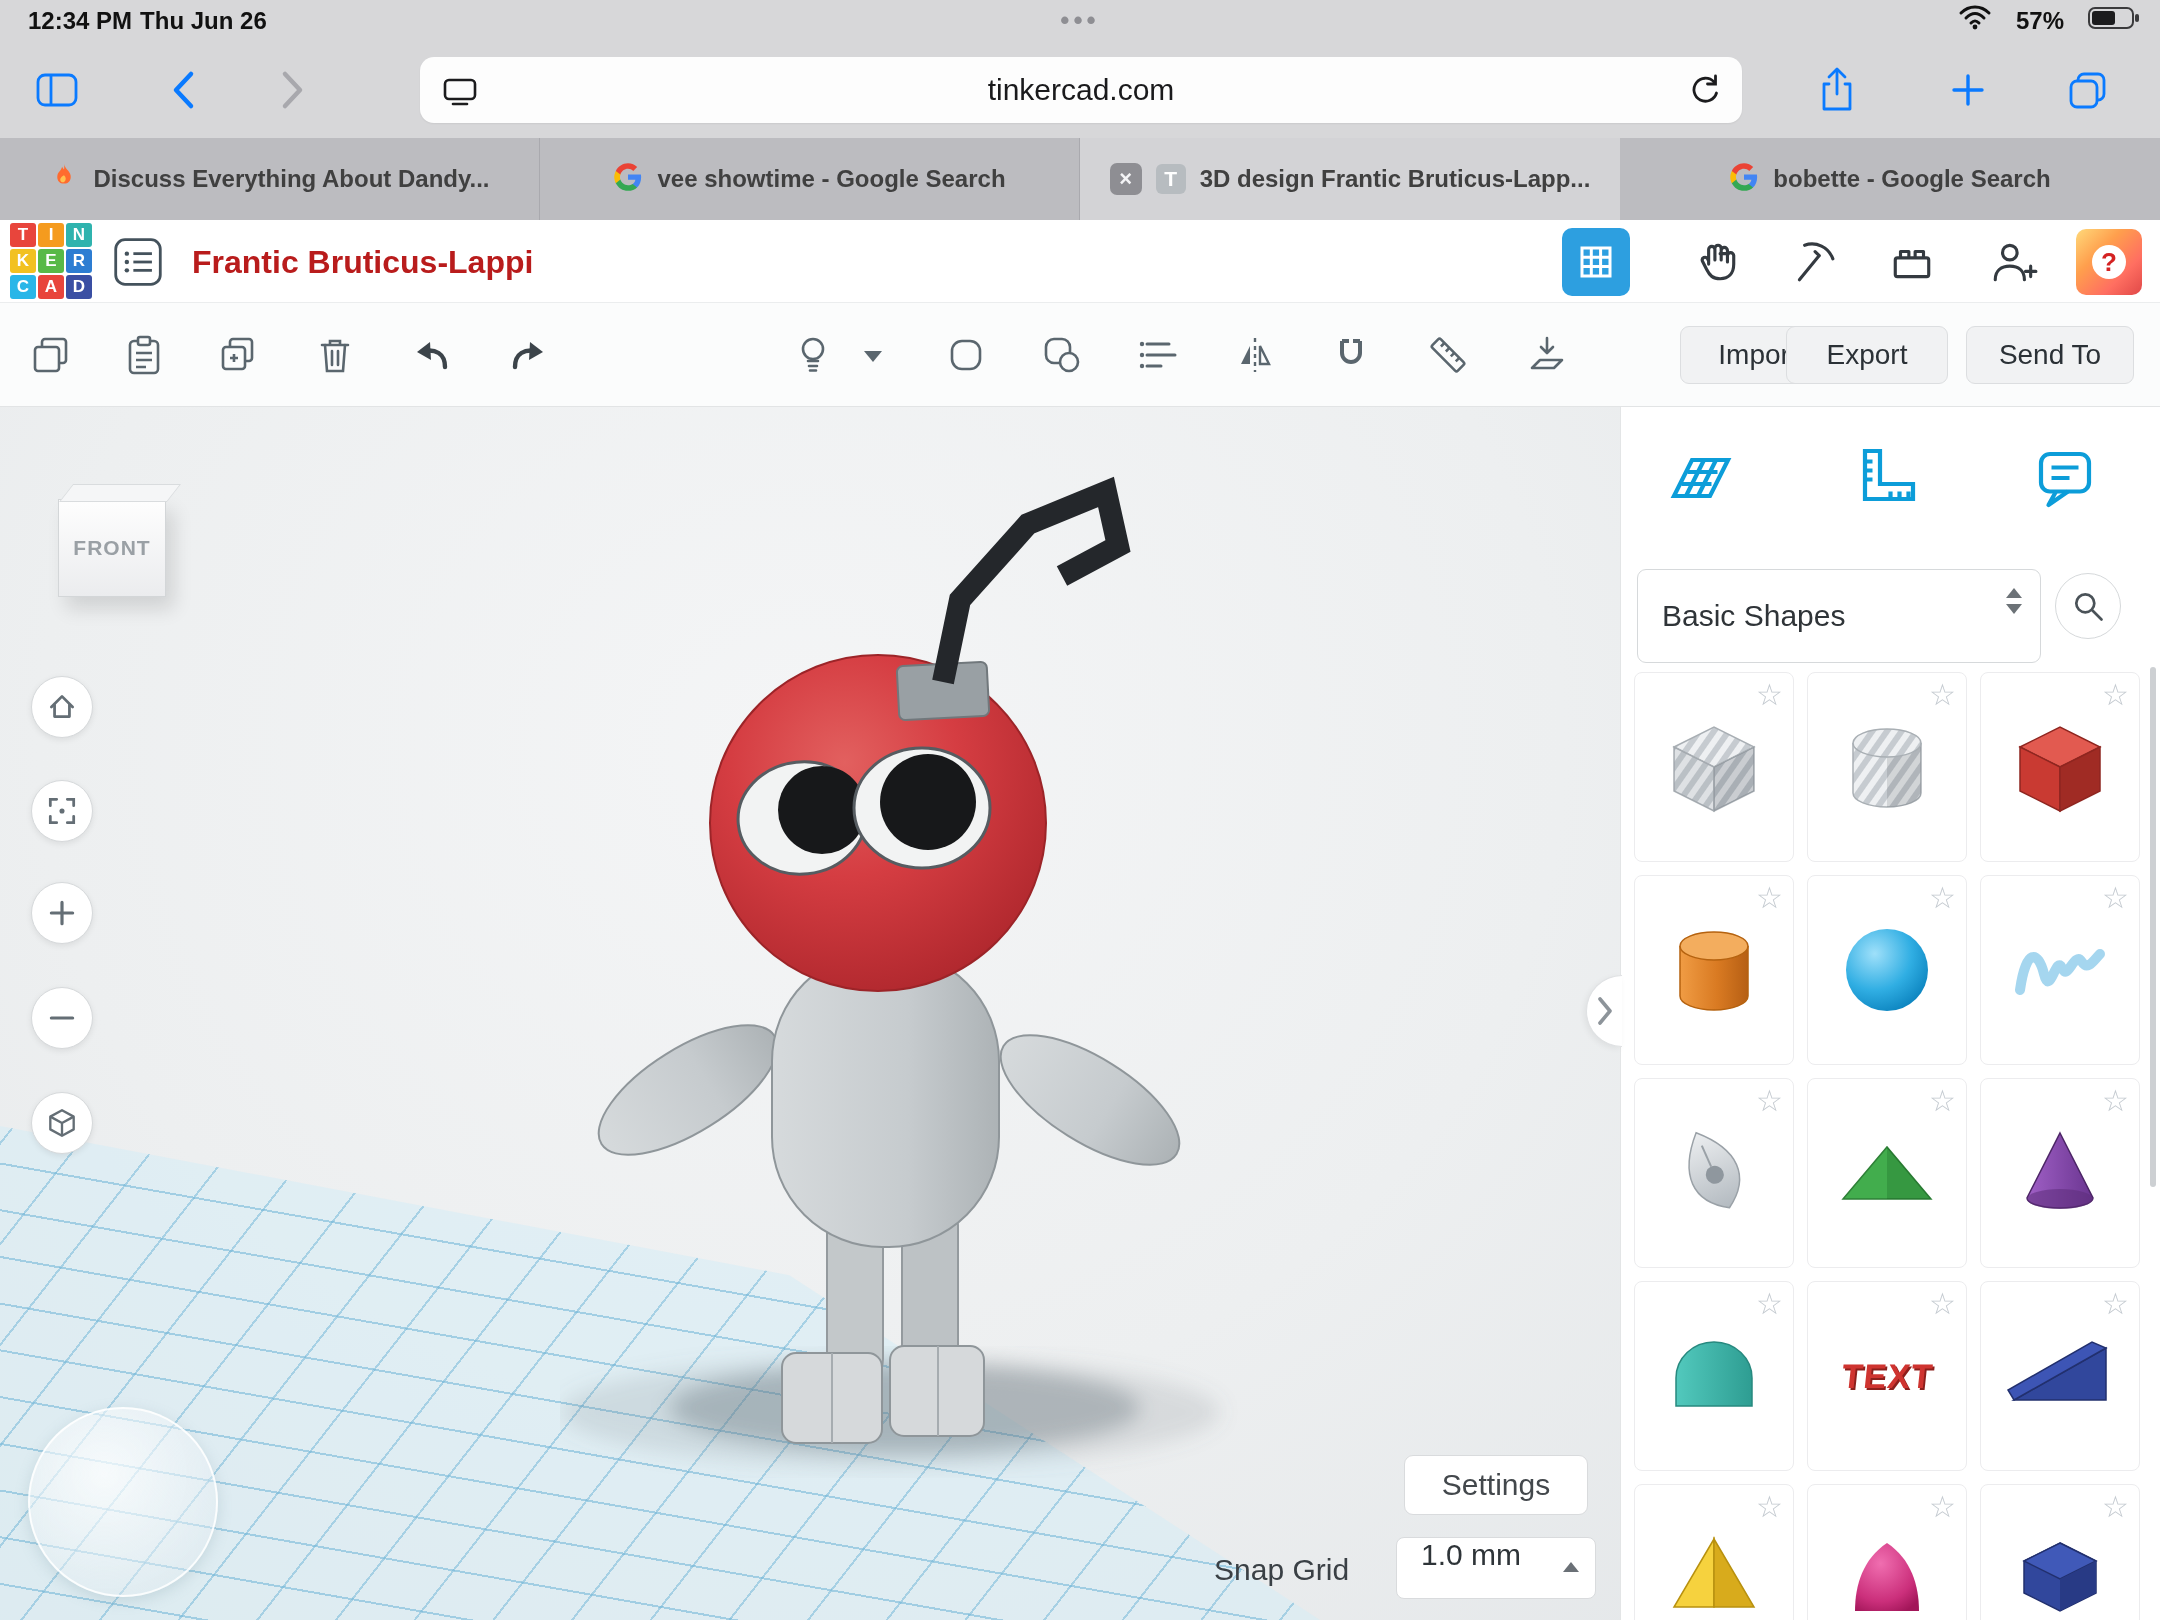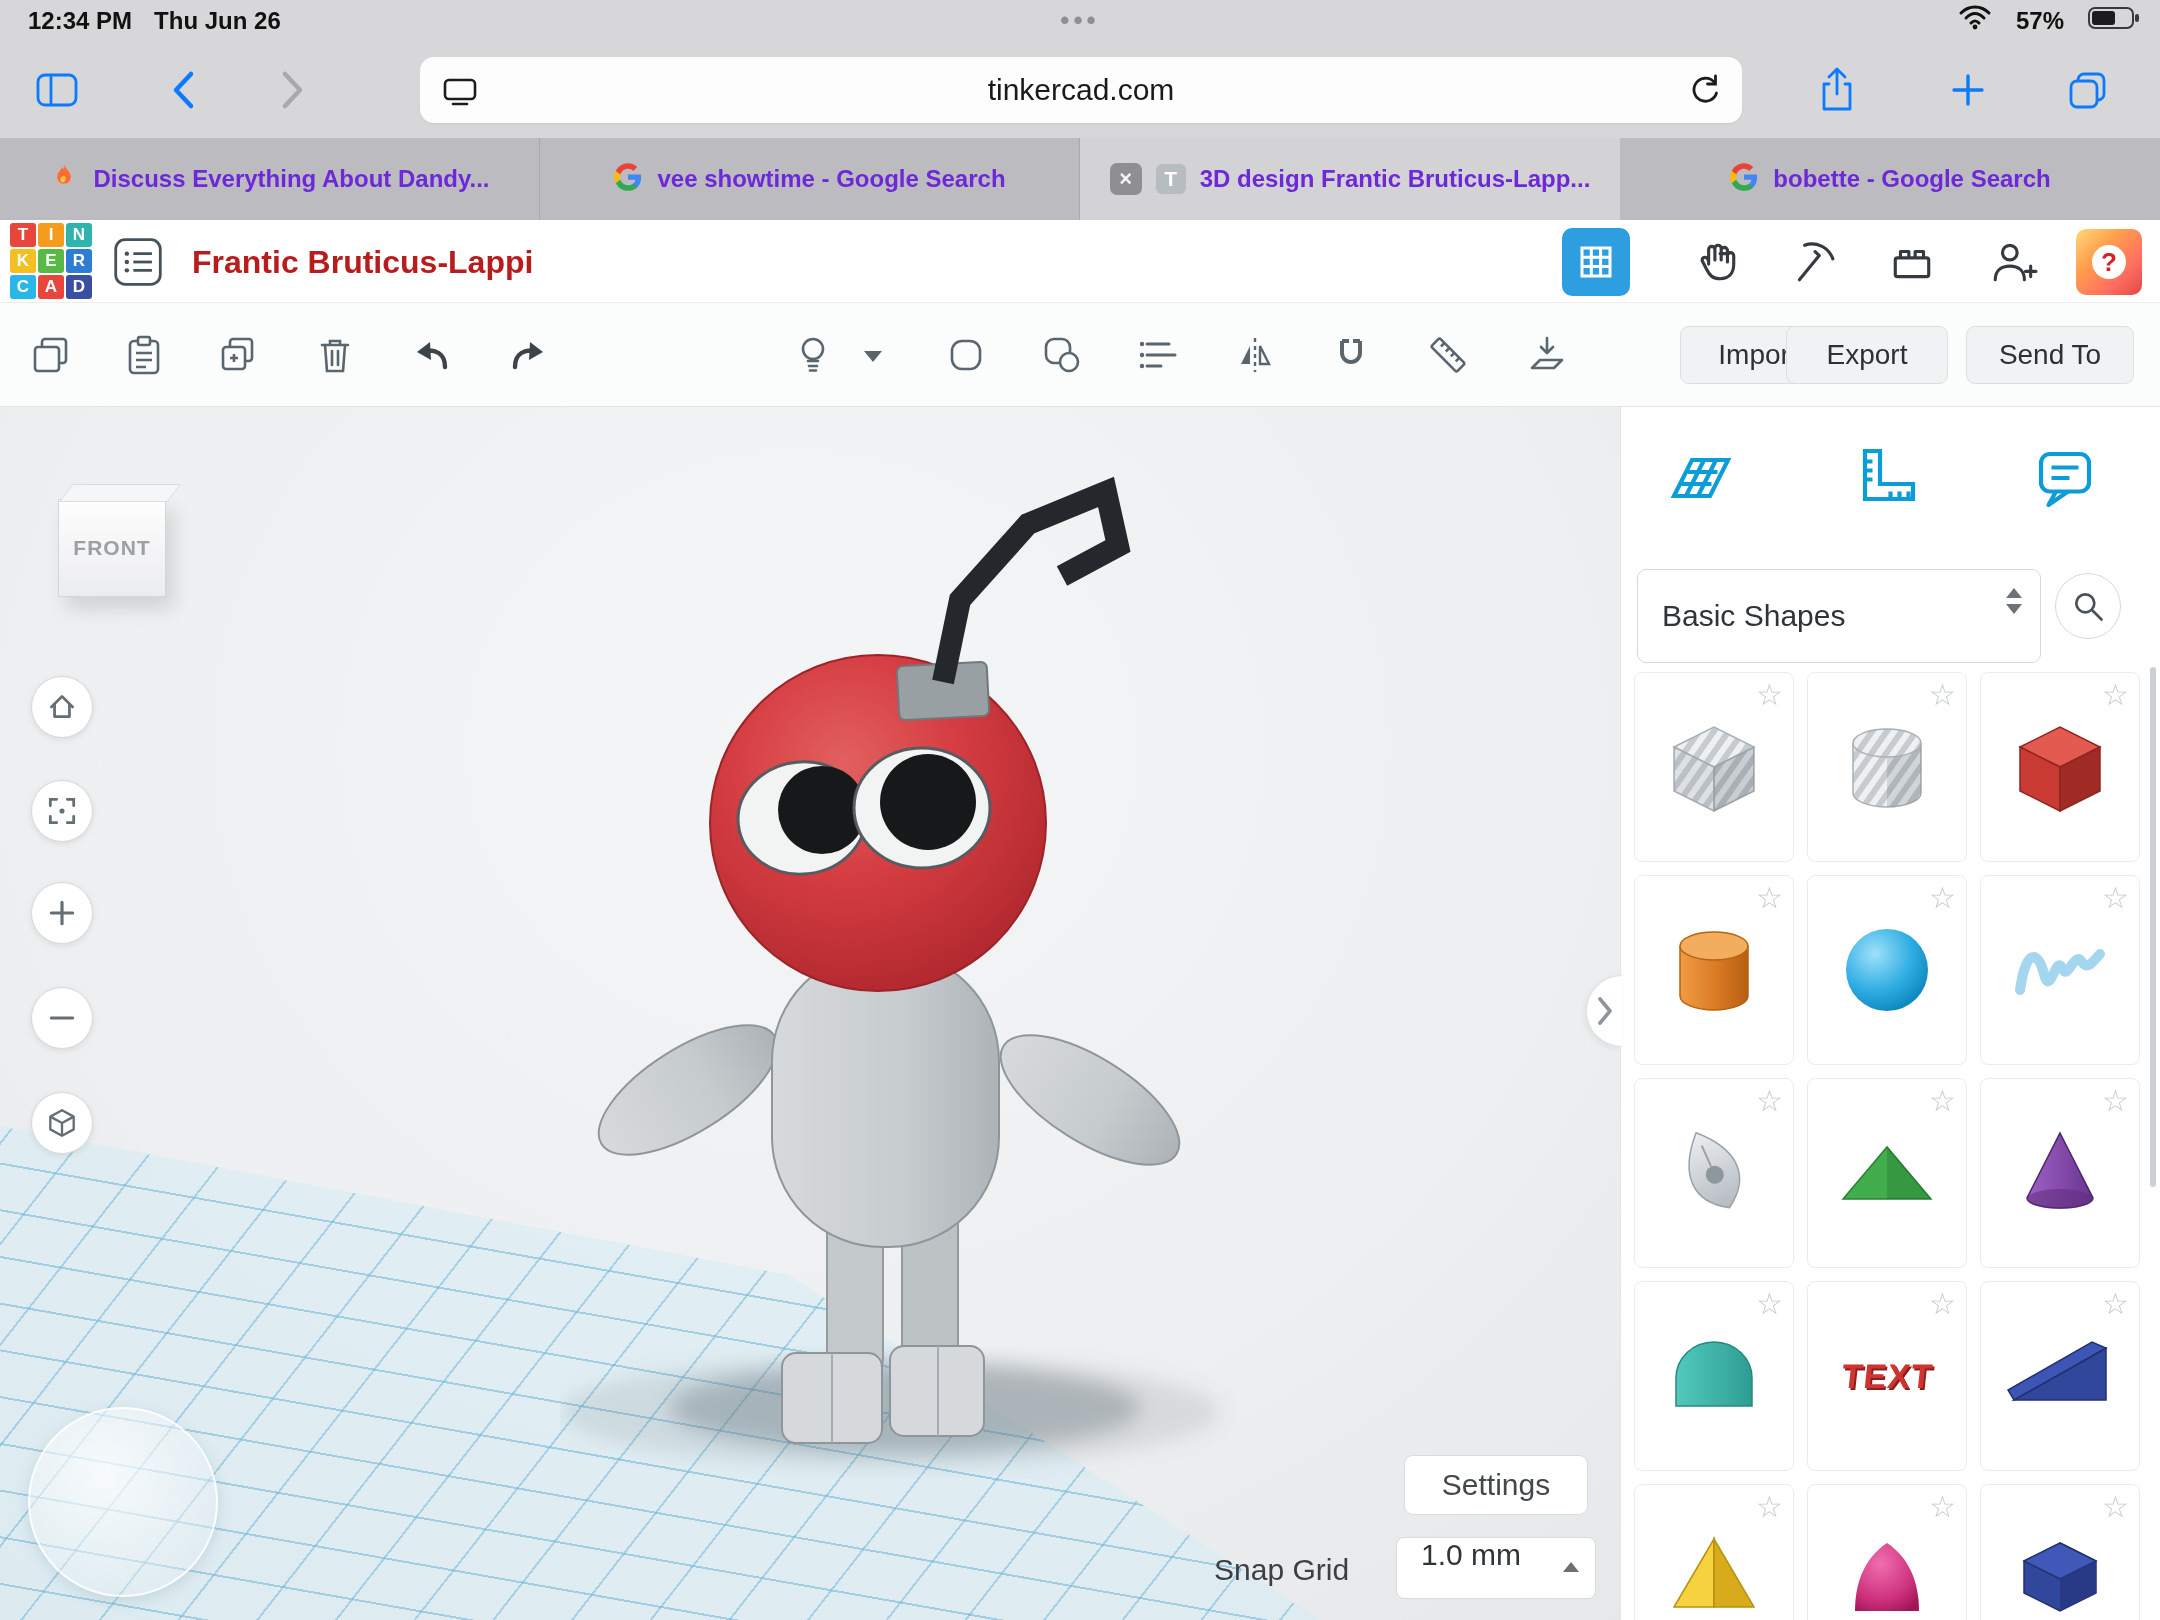--- a/index.html
+++ b/index.html
@@ -2,36 +2,36 @@
 <html><head>
 <meta charset="utf-8">
 <style>
   *{margin:0;padding:0;box-sizing:border-box}
   html,body{width:2160px;height:1620px}
   body{font-family:"Liberation Sans","DejaVu Sans",sans-serif;background:#fff;position:relative;overflow:hidden;-webkit-font-smoothing:antialiased}
   .abs{position:absolute}
 
   
   .statusbar{left:0;top:0;width:2160px;height:41px;background:#d7d7d9;display:flex;align-items:center;font-size:24px;font-weight:700;color:#111}
-  .sb-left{position:absolute;left:28px;display:flex;gap:22px;align-items:center}
+  .sb-left{position:absolute;left:28px;display:flex;gap:8px;align-items:center}
   .sb-center{position:absolute;left:0;right:0;text-align:center;color:#8e8e93;font-size:26px;letter-spacing:4px}
   .sb-right{position:absolute;right:18px;display:flex;gap:24px;align-items:center}
   .navbar{left:0;top:41px;width:2160px;height:97px;background:#d7d7d9}
   .nav-ic{position:absolute;top:0;height:97px;display:flex;align-items:center;justify-content:center;cursor:pointer}
   .urlfield{position:absolute;left:420px;top:16px;width:1322px;height:66px;background:#fdfdfd;border-radius:14px;display:flex;align-items:center;justify-content:center;box-shadow:0 1px 2px rgba(0,0,0,.06)}
   .urltext{font-size:30px;color:#1a1a1c}
   .url-left{position:absolute;left:22px;top:18px}
   .url-right{position:absolute;right:20px;top:15px}
 
   
   .tabstrip{left:0;top:138px;width:2160px;height:82px;background:#bcbcc0;display:flex}
   .tab{width:540px;height:82px;display:flex;align-items:center;justify-content:center;gap:14px;border-right:1px solid #a9a9ae;cursor:pointer;overflow:hidden;padding:0 20px}
   .tab:last-child{border-right:none}
   .tab.active{background:#d3d3d6;border-right:none}
-  .tab-label{font-size:24px;font-weight:700;color:#6d28d9;white-space:nowrap;overflow:hidden;text-overflow:ellipsis}
+  .tab-label{font-size:24px;font-weight:700;color:#404040;white-space:nowrap;overflow:hidden;text-overflow:ellipsis}
   .tab-close{width:32px;height:32px;border-radius:7px;background:#8e8e93;color:#f4f4f6;font-size:22px;font-weight:700;display:flex;align-items:center;justify-content:center;flex:0 0 auto}
   .tab-favicon{width:30px;height:30px;border-radius:6px;background:#b7bcc0;color:#fff;font-weight:700;font-size:21px;display:flex;align-items:center;justify-content:center;flex:0 0 auto}
 
   
   .tc-header{left:0;top:220px;width:2160px;height:83px;background:#fff;border-bottom:1px solid #ebedee}
   .logo{position:absolute;left:10px;top:3px;width:84px;height:78px;display:grid;grid-template-columns:repeat(3,26px);grid-template-rows:repeat(3,24px);gap:2px}
   .logo span{display:flex;align-items:center;justify-content:center;color:#fff;font-size:17px;font-weight:700;border-radius:3px}
   .logo span:nth-child(1){background:#e8453c}.logo span:nth-child(2){background:#f59b1e}.logo span:nth-child(3){background:#2fb3ae}
   .logo span:nth-child(4){background:#f2c121}.logo span:nth-child(5){background:#58b947}.logo span:nth-child(6){background:#2d7dd2}
   .logo span:nth-child(7){background:#29b6e8}.logo span:nth-child(8){background:#e8453c}.logo span:nth-child(9){background:#3a4fa3}

